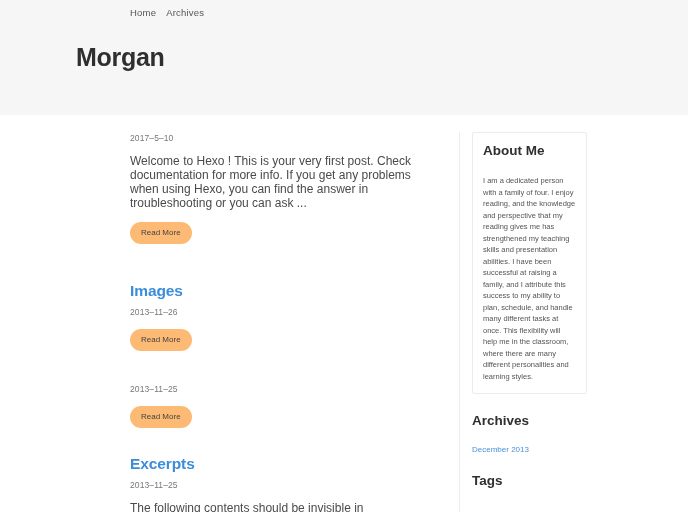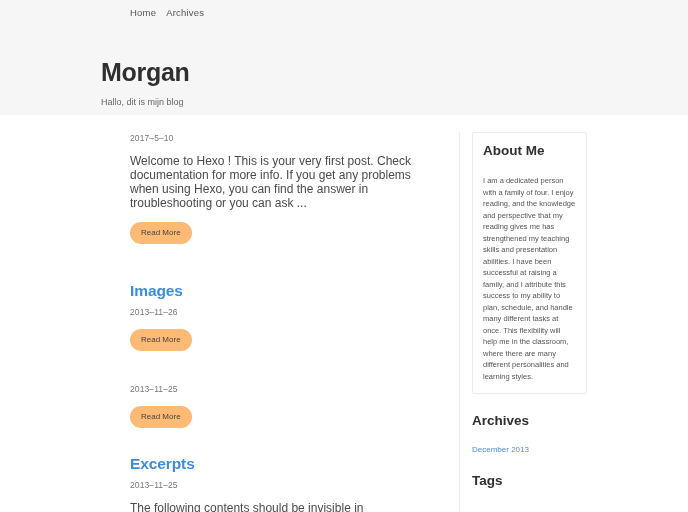--- a/index.html
+++ b/index.html
@@ -32,22 +32,22 @@
   }
   .nav-link {
     font-size: 9.5px;
     color: #555555;
     text-decoration: none;
     letter-spacing: 0.2px;
     line-height: 14px;
   }
 
   .brand {
-    padding-left: 101px;
-    margin-top: 37px;
+    padding-left: 76px;
+    margin-top: 22px;
   }
   .site-title {
     font-size: 25px;
     font-weight: 700;
     color: #2f2f2f;
     letter-spacing: -0.3px;
     line-height: 30px;
     margin: 0;
   }
   .site-subtitle {
@@ -158,21 +158,20 @@
 </head>
 <body>
 
 <header class="site-header">
   <nav class="nav">
     <a class="nav-link" href="#">Home</a>
     <a class="nav-link" href="#">Archives</a>
   </nav>
   <div class="brand">
     <h1 class="site-title">Morgan</h1>
-    <p class="site-subtitle">Hallo, dit is mijn blog</p>
   </div>
 </header>
 
 <div class="wrap">
 
   <main class="content">
 
     <article class="post">
       <div class="post-date">2017–5–10</div>
       <p class="post-excerpt">Welcome to Hexo ! This is your very first post. Check documentation for more info. If you get any problems when using Hexo, you can find the answer in troubleshooting or you can ask ...</p>

